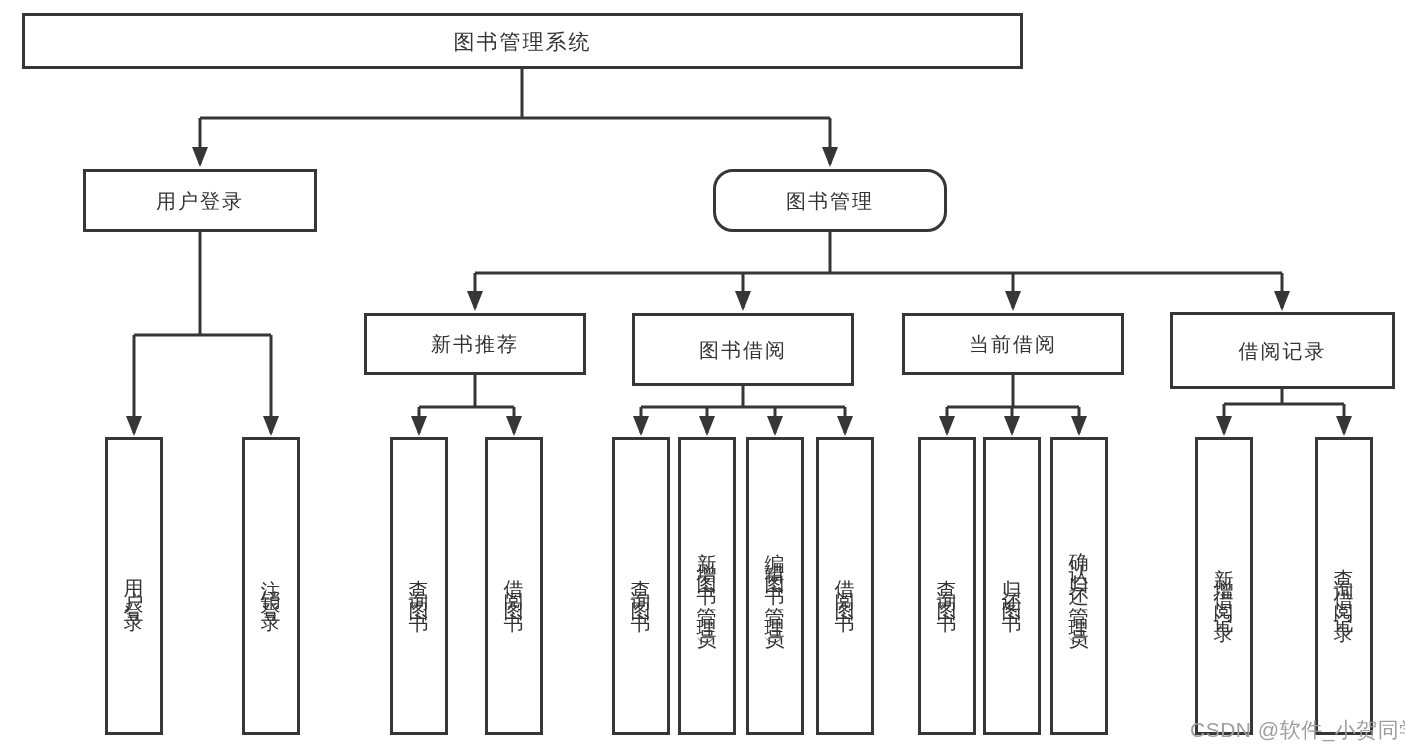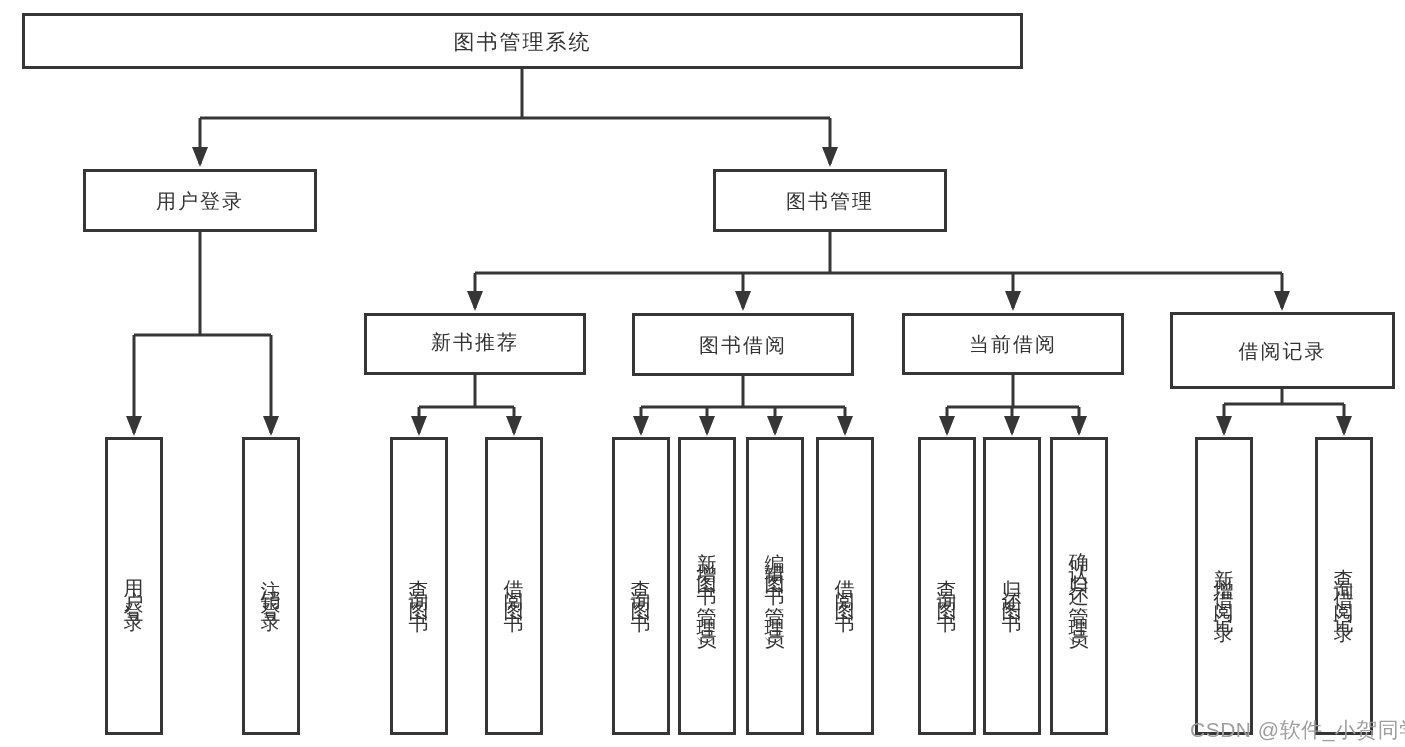--- a/index.html
+++ b/index.html
@@ -115,28 +115,28 @@
     </g>
   </svg>
 
   <div class="box h root" style="left:22px; top:13px; width:1001px; height:56px;">
     <span>图书管理系统</span>
   </div>
 
   <div class="box h" style="left:83px; top:169px; width:234px; height:63px;">
     <span>用户登录</span>
   </div>
-  <div class="box h" style="left:713px; top:169px; width:234px; height:63px;">
+  <div class="box h" style="left:713px; top:169px; width:234px; height:63px;border-radius:20px;">
     <span>图书管理</span>
   </div>
 
-  <div class="box h" style="left:364px; top:313px; width:222px; height:62px;font-family:Liberation Mono, monospace;">
+  <div class="box h" style="left:364px; top:313px; width:222px; height:62px;">
     <span>新书推荐</span>
   </div>
-  <div class="box h" style="left:632px; top:313px; width:222px; height:63px;">
+  <div class="box h" style="left:632px; top:313px; width:222px; height:73px;">
     <span>图书借阅</span>
   </div>
   <div class="box h" style="left:902px; top:313px; width:222px; height:62px;align-items:center;">
     <span>当前借阅</span>
   </div>
   <div class="box h" style="left:1170px; top:312px; width:225px; height:77px;">
     <span>借阅记录</span>
   </div>
 
   <div class="box v" style="left:105px; top:437px; width:58px; height:298px;">

